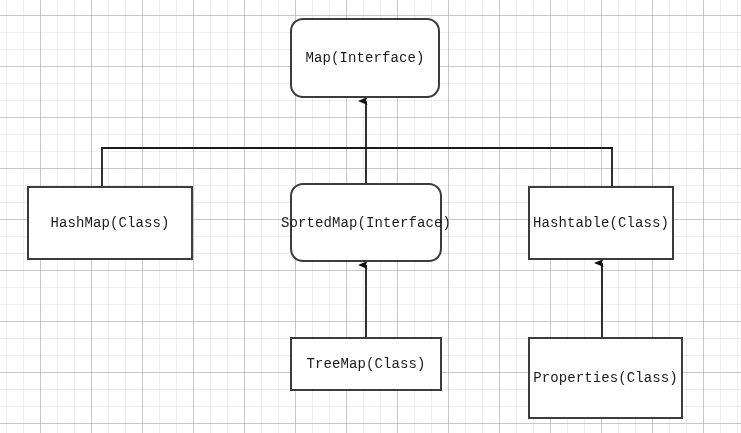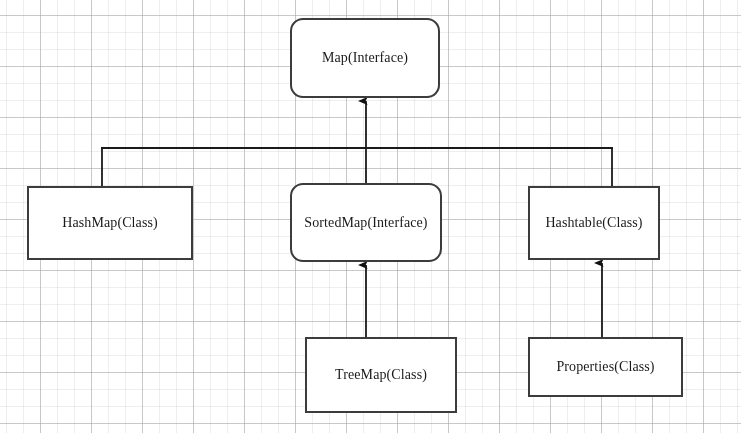--- a/index.html
+++ b/index.html
@@ -22,21 +22,21 @@
     background-size:
       51px 51px,
       51px 51px,
       17px 17px,
       17px 17px;
     background-position:
       40px 15px,
       40px 15px,
       40px 15px,
       40px 15px;
-    font-family: Liberation Serif, serif;
+    font-family: Liberation Mono, monospace;
   }
   #edge-layer {
     position: absolute;
     left: 0;
     top: 0;
     width: 741px;
     height: 433px;
     pointer-events: none;
   }
   .node {
@@ -91,25 +91,25 @@
   </div>
 
   <div class="node" style="left:27px; top:186px; width:166px; height:74px;">
     <span class="node-label">HashMap(Class)</span>
   </div>
 
   <div class="node rounded" style="left:290px; top:183px; width:152px; height:79px;text-align:center;">
     <span class="node-label">SortedMap(Interface)</span>
   </div>
 
-  <div class="node" style="left:528px; top:186px; width:132px; height:74px;">
+  <div class="node" style="left:528px; top:186px; width:146px; height:74px;">
     <span class="node-label">Hashtable(Class)</span>
   </div>
 
-  <div class="node" style="left:290px; top:337px; width:152px; height:76px;margin-left:15px;">
+  <div class="node" style="left:290px; top:337px; width:152px; height:54px;">
     <span class="node-label">TreeMap(Class)</span>
   </div>
 
-  <div class="node" style="left:528px; top:337px; width:155px; height:60px;align-items:center;">
+  <div class="node" style="left:528px; top:337px; width:155px; height:82px;align-items:center;">
     <span class="node-label">Properties(Class)</span>
   </div>
 
 </div>
 
 </body></html>

